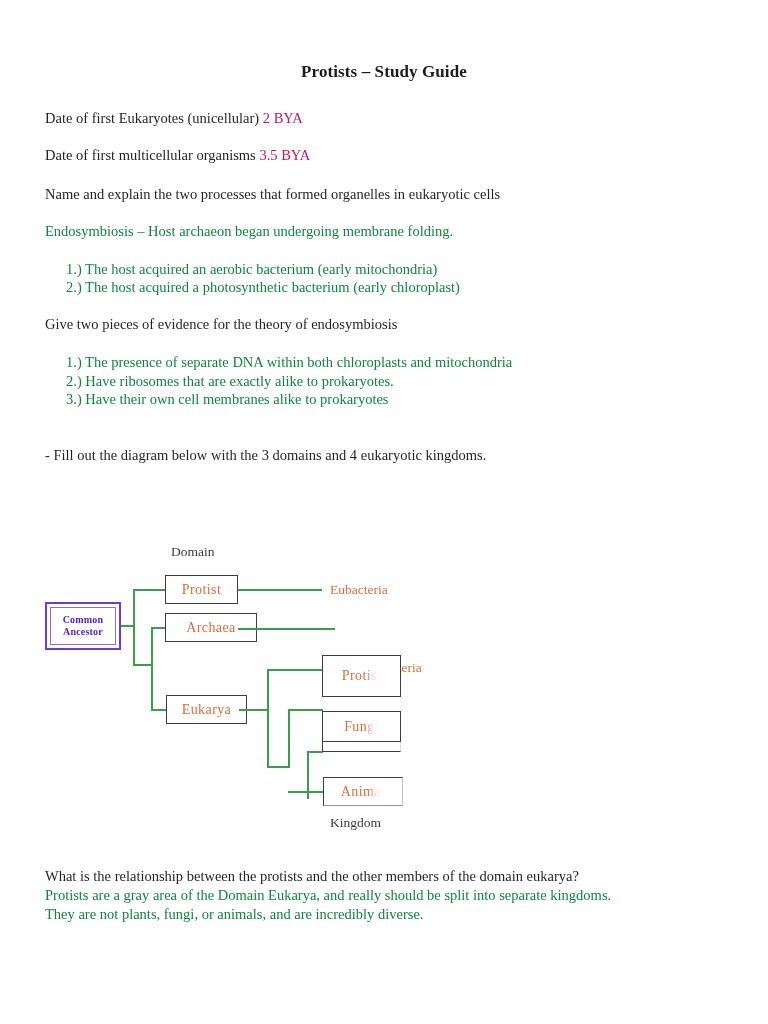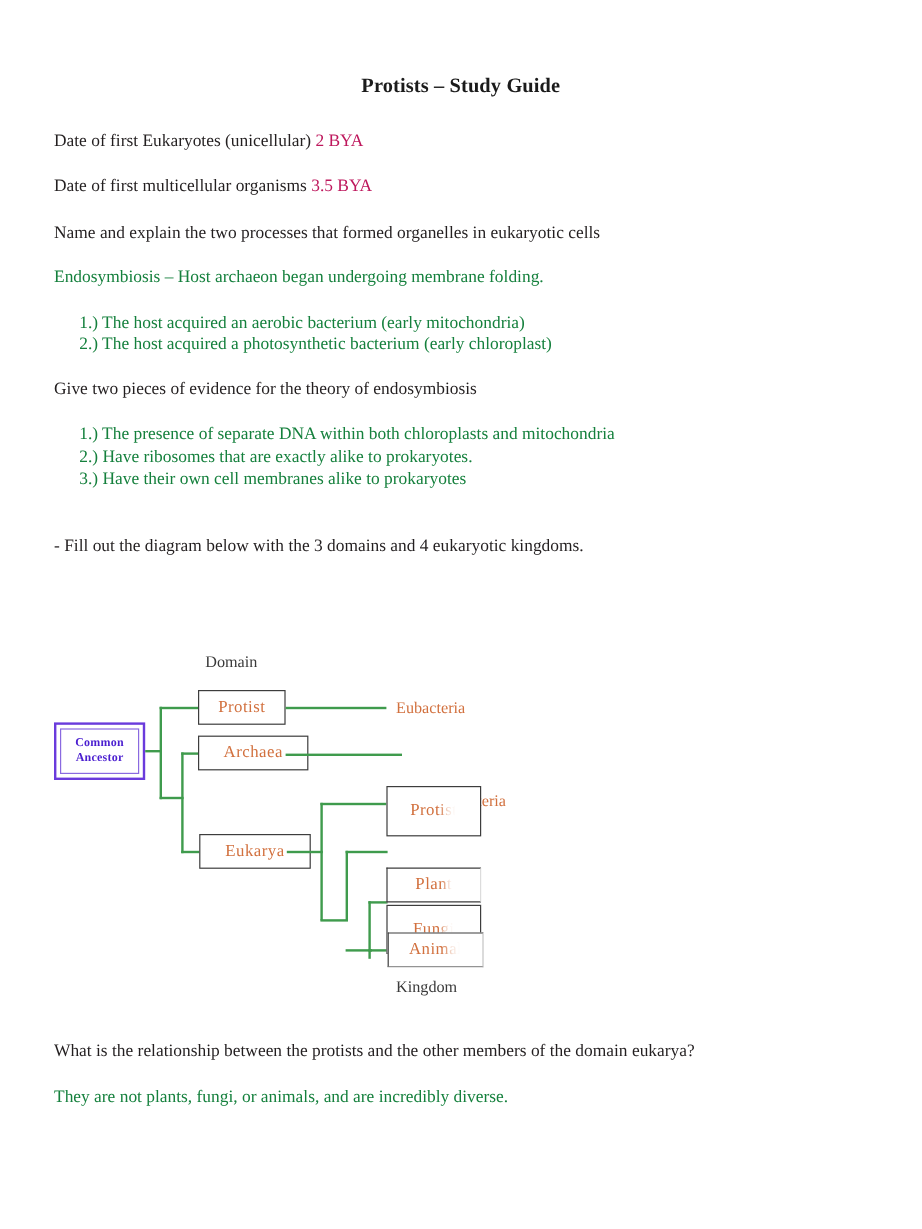--- a/index.html
+++ b/index.html
@@ -202,21 +202,21 @@
     <div class="hline" style="left:151px; top:627px; width:15px;"></div>
 
     <div class="hline" style="left:151px; top:709px; width:16px;"></div>
 
     <div class="node-box" style="left:165px; top:575px; width:73px; height:29px;">
       <span>Protist</span>
     </div>
     <div class="node-box" style="left:165px; top:613px; width:92px; height:29px;">
       <span>Archaea</span>
     </div>
-    <div class="node-box" style="left:166px; top:695px; width:93px; height:29px;">
+    <div class="node-box" style="left:166px; top:695px; width:81px; height:29px;">
       <span>Eukarya</span>
     </div>
 
     <div class="hline" style="left:238px; top:589px; width:84px;"></div>
     <div class="hline" style="left:238px; top:628px; width:97px;"></div>
 
     <div class="tip-label" style="left:330px; top:582px;text-align:center;">Eubacteria</div>
     <div class="tip-label" style="left:340px; top:620px;margin-top:40px;">Archaebacteria</div>
 
     <div class="hline" style="left:239px; top:709px; width:30px;"></div>
@@ -238,25 +238,26 @@
     <div class="hline" style="left:307px; top:751px; width:16px;"></div>
 
     <div class="hline" style="left:307px; top:791px; width:19px;"></div>
 
     <div class="node-box" style="left:322px; top:655px; width:79px; height:42px;">
       <span class="clip-text">Protist</span>
     </div>
     <div class="node-box faded-right" style="left:322px; top:695px; width:79px; height:29px;margin-top:28px;">
       <span class="clip-text soft">Plant</span>
     </div>
-    <div class="node-box" style="left:322px; top:754px; width:79px; height:41px;">
+    <div class="node-box" style="left:322px; top:711px; width:79px; height:31px;">
       <span class="clip-text">Fungi</span>
     </div>
     <div class="node-box faded-right2" style="left:323px; top:777px; width:80px; height:29px;">
       <span class="clip-text">Animal</span>
     </div>
 
   </div>
 
   <div class="line q-left" style="top:866px;">What is the relationship between the protists and the other members of the domain eukarya?</div>
+  <div class="answer-block q-left" style="top:885px;">Protists are a gray area of the Domain Eukarya, and really should be split into separate kingdoms.</div>
   <div class="answer-block q-left" style="top:904px;">They are not plants, fungi, or animals, and are incredibly diverse.</div>
 
 </div>
 
 </body></html>

